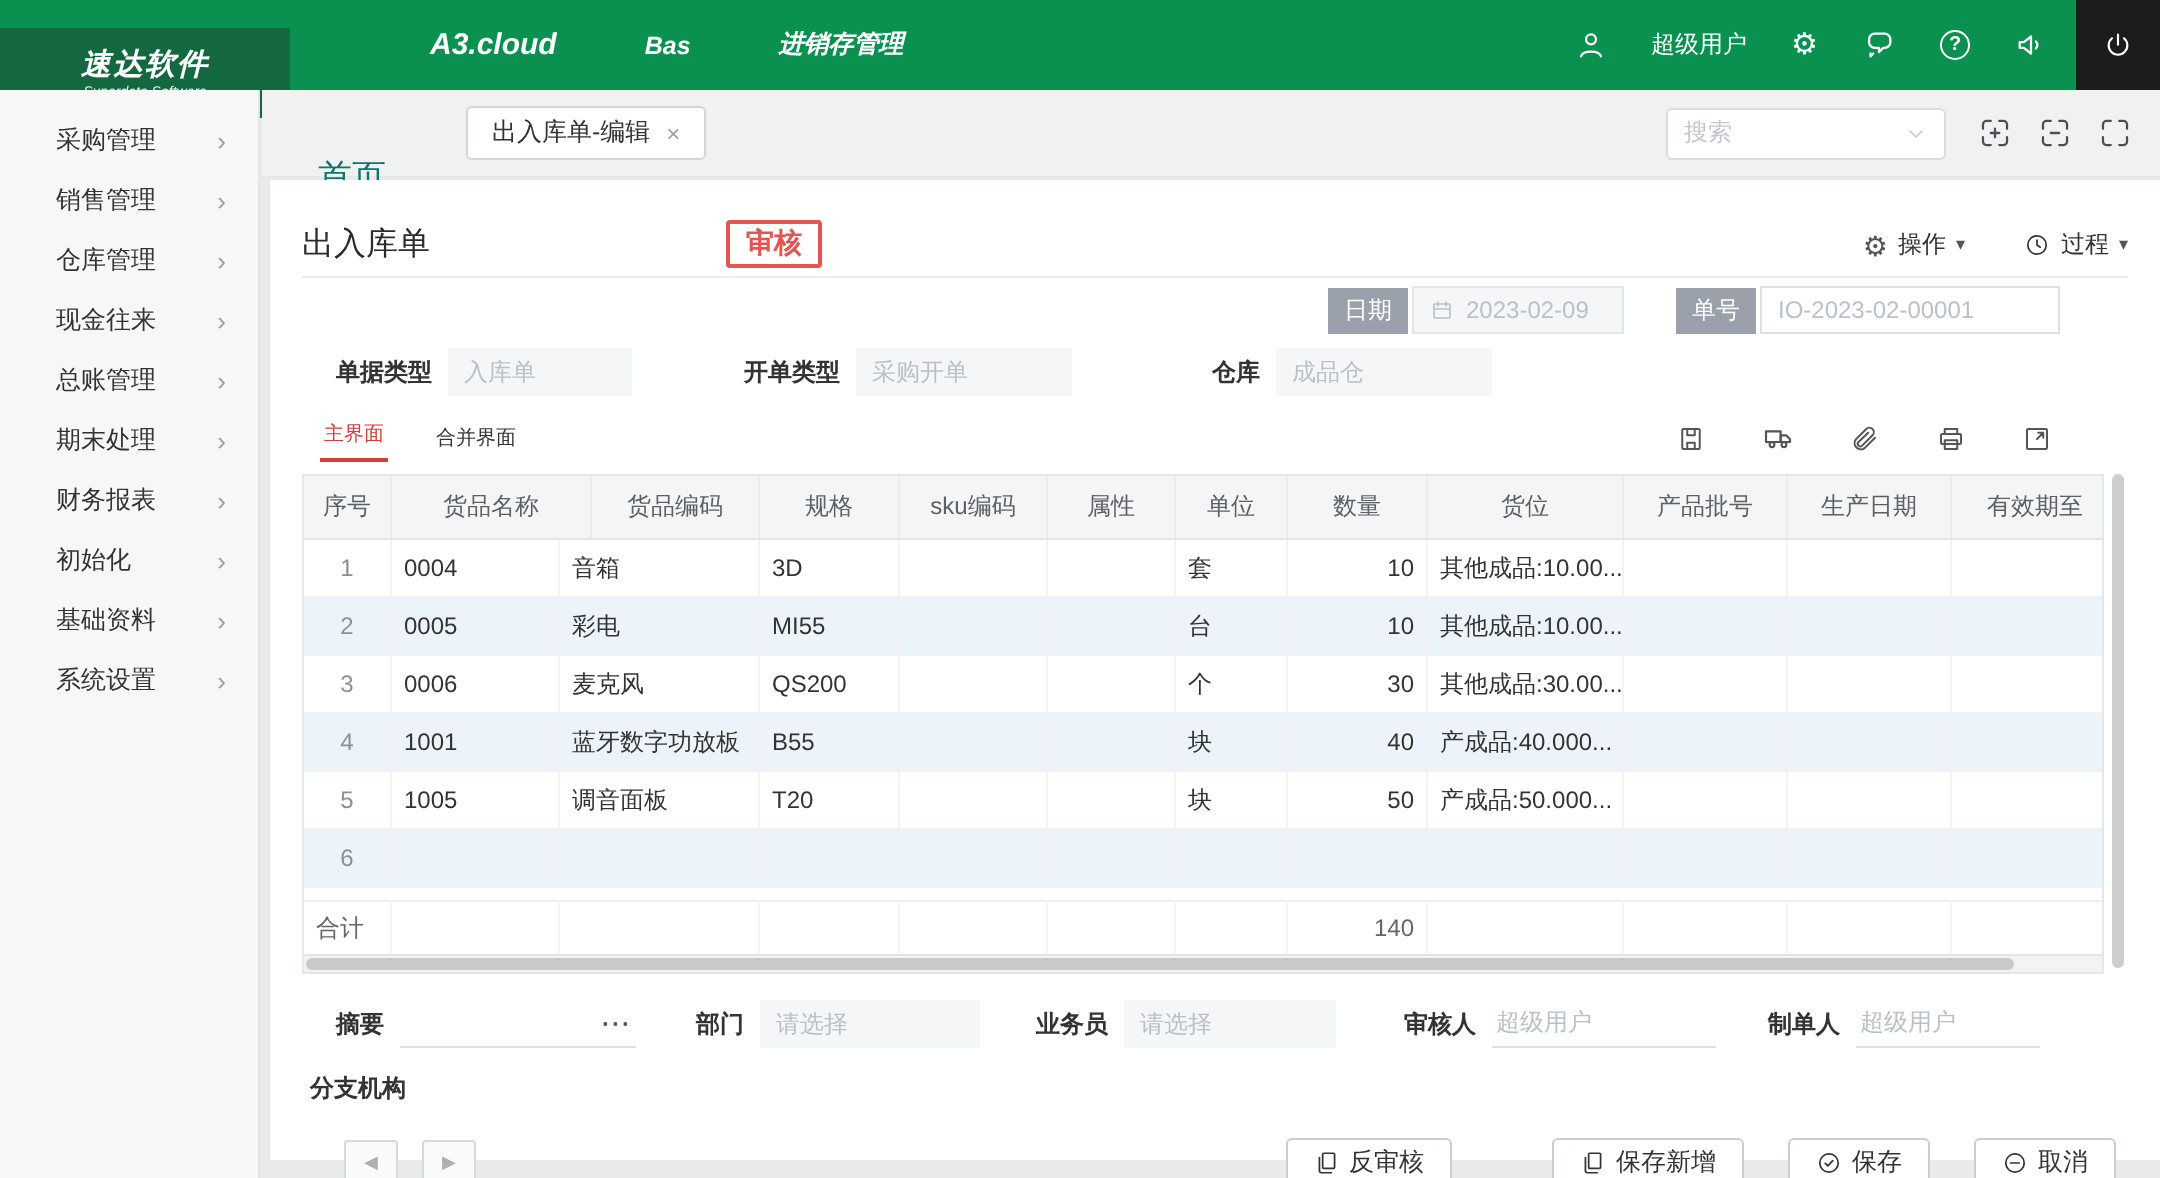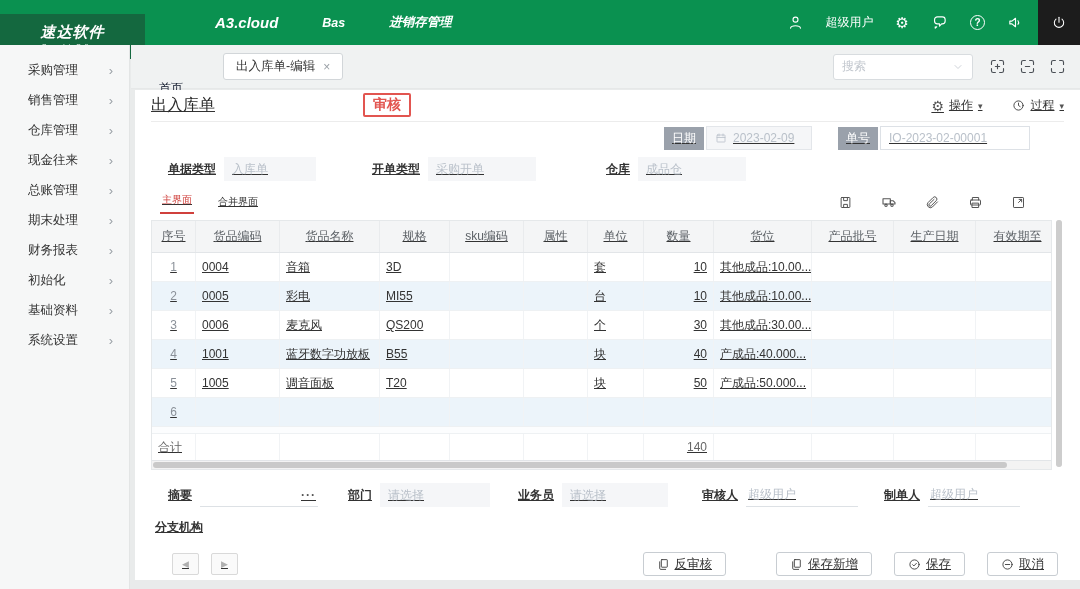--- a/index.html
+++ b/index.html
@@ -27,29 +27,29 @@
   .qcircle { width:15px; height:15px; border:1.4px solid #fff; border-radius:50%; font-size:10px; display:flex; align-items:center; justify-content:center; font-weight:bold; }
   .power-block { width:42px; height:45px; background:#1c1c1c; display:flex; align-items:center; justify-content:center; }
 
   
   .sidebar { position:absolute; top:45px; left:0; width:130px; bottom:0; background:#f6f7f7; border-right:1px solid #e3e5e5; padding-top:10px; }
   .side-item { height:30px; display:flex; align-items:center; justify-content:space-between; padding:0 16px 0 28px; font-size:12.5px; color:#333; cursor:pointer; }
   .side-item .chev { color:#9aa0a6; font-size:13px; }
 
   
   .tabbar { position:absolute; left:131px; top:45px; right:0; height:44px; background:#f0f2f2; display:flex; align-items:center; border-bottom:1px solid #e6e8e8; }
-  .tab-home { margin-left:28px; font-size:12px; color:#0f172a; cursor:pointer;margin-top:44px; }
+  .tab-home { margin-left:28px; font-size:17px; color:#0f766e; cursor:pointer;margin-top:44px; }
   .tab-active { margin-left:40px; background:#fff; border:1px solid #d2d6d9; border-radius:3px; height:27px; display:flex; align-items:center; gap:8px; padding:0 12px; font-size:12.5px; cursor:pointer; }
   .tab-close { color:#9aa0a6; font-size:12px; }
   .tab-search { margin-left:auto; width:140px; height:26px; background:#fff; border:1px solid #d8dcdf; border-radius:3px; display:flex; align-items:center; justify-content:space-between; padding:0 8px; color:#c2c7ce; }
   .tab-icons { display:flex; align-items:center; gap:13px; margin:0 14px 0 16px; color:#4a4f55; }
   .tab-icons .ic { cursor:pointer; }
 
   
-  .card { position:absolute; left:135px; top:90px; width:945px; height:490px; background:#fff; padding:0 16px;text-decoration:underline; }
+  .card { position:absolute; left:135px; top:90px; width:945px; height:490px; background:#fff; padding:17px 16px; }
 
   .title-row { height:32px; display:flex; align-items:center; border-bottom:1px solid #ececec; position:relative; }
   .doc-title { font-size:16px; font-weight:500; color:#2b2b2b; }
   .stamp { position:absolute; left:212px; top:3px; border:2px solid #e25550; color:#e25550; font-weight:bold; font-size:14px; padding:1px 8px; border-radius:2px; background:#fff; }
   .title-actions { margin-left:auto; display:flex; align-items:center; gap:30px; }
   .ta-item { display:flex; align-items:center; gap:5px; font-size:12px; color:#333; cursor:pointer; }
   .caret { font-size:9px; color:#555; }
 
   .meta-row { margin-top:2px; height:28px; display:flex; justify-content:flex-end; align-items:center; padding-right:34px; }
   .badge { background:#9aa1ab; color:#fff; font-size:12px; padding:3px 8px; margin-right:2px; }
@@ -314,22 +314,22 @@
             <path d="M12 12l5-5M13 7h4v4"></path>
           </svg>
         </span>
     </div>
   </div>
 
   <div class="grid-wrap">
     <div class="grid">
       <div class="grid-header">
           <div class="gcell ghead" style="width: 44px;">序号</div>
+          <div class="gcell ghead" style="width: 100px;">货品名称</div>
           <div class="gcell ghead" style="width: 84px;">货品编码</div>
-          <div class="gcell ghead" style="width: 100px;">货品名称</div>
           <div class="gcell ghead" style="width: 70px;">规格</div>
           <div class="gcell ghead" style="width: 74px;">sku编码</div>
           <div class="gcell ghead" style="width: 64px;">属性</div>
           <div class="gcell ghead" style="width: 56px;">单位</div>
           <div class="gcell ghead" style="width: 70px;">数量</div>
           <div class="gcell ghead" style="width: 98px;">货位</div>
           <div class="gcell ghead" style="width: 82px;">产品批号</div>
           <div class="gcell ghead" style="width: 82px;">生产日期</div>
           <div class="gcell ghead" style="width: 84px;">有效期至</div>
         </div>

